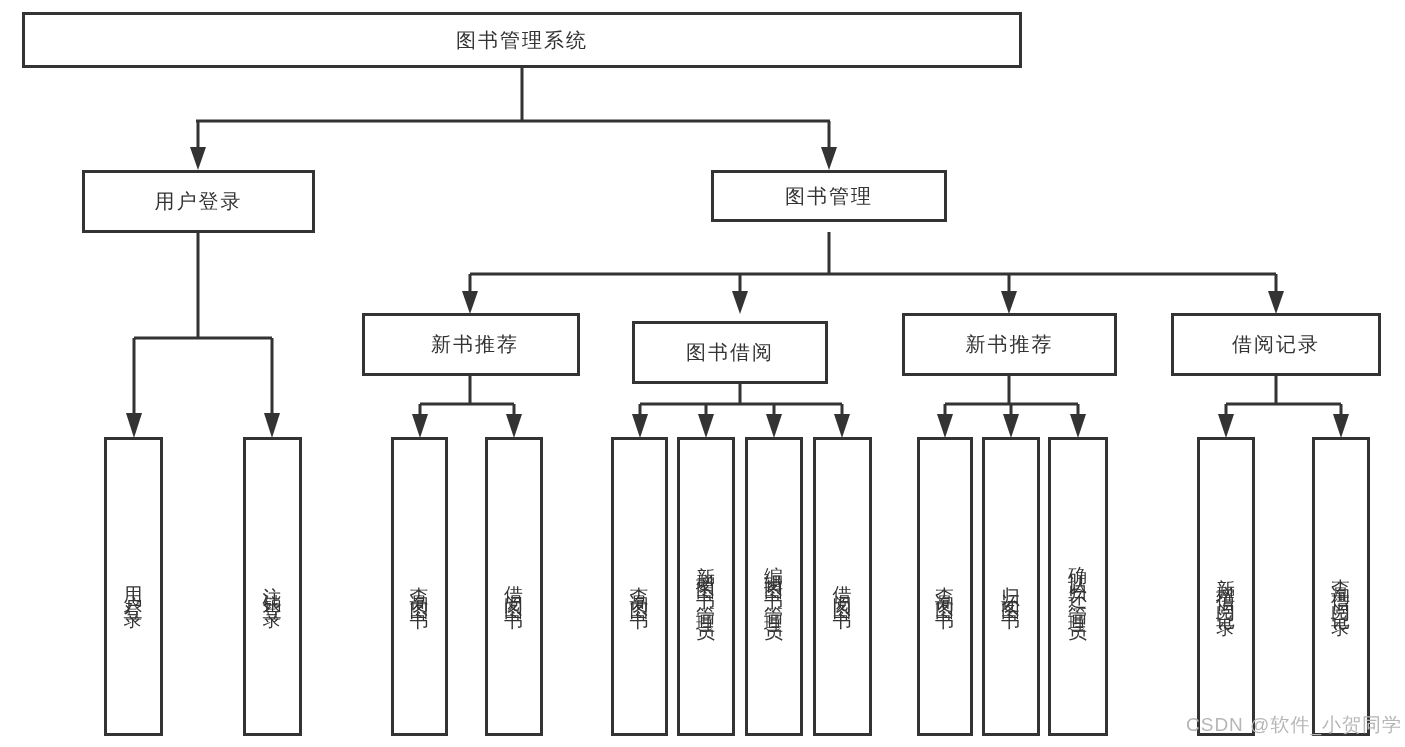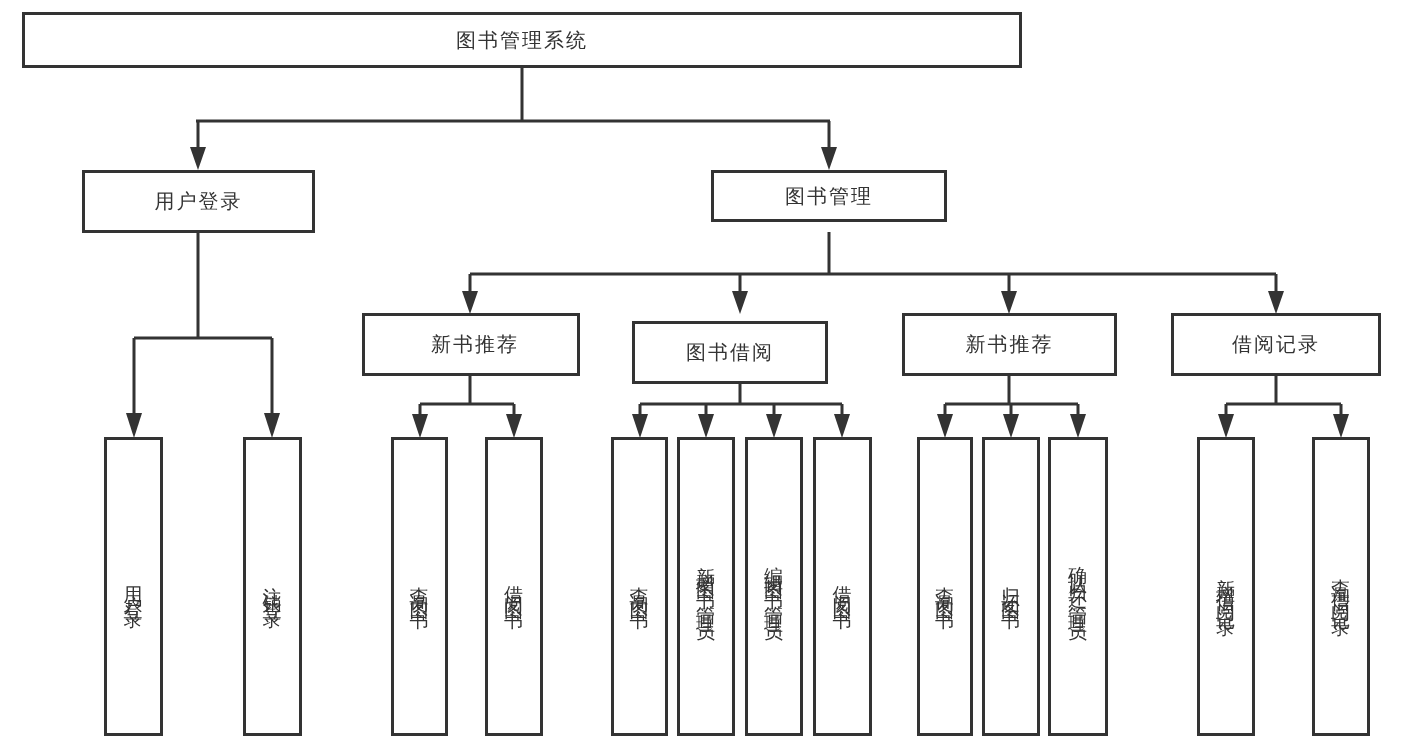--- a/index.html
+++ b/index.html
@@ -152,14 +152,15 @@
     <span class="vtext">确认归还（管理员）</span>
   </div>
 
   <div class="leaf" style="left:1197px;top:437px;width:58px;height:299px;">
     <span class="vtext">新增借阅记录</span>
   </div>
   <div class="leaf" style="left:1312px;top:437px;width:58px;height:299px;">
     <span class="vtext">查询借阅记录</span>
   </div>
 
+  <div class="watermark">CSDN @软件_小贺同学</div>
 
 </div>
 
 </body></html>

